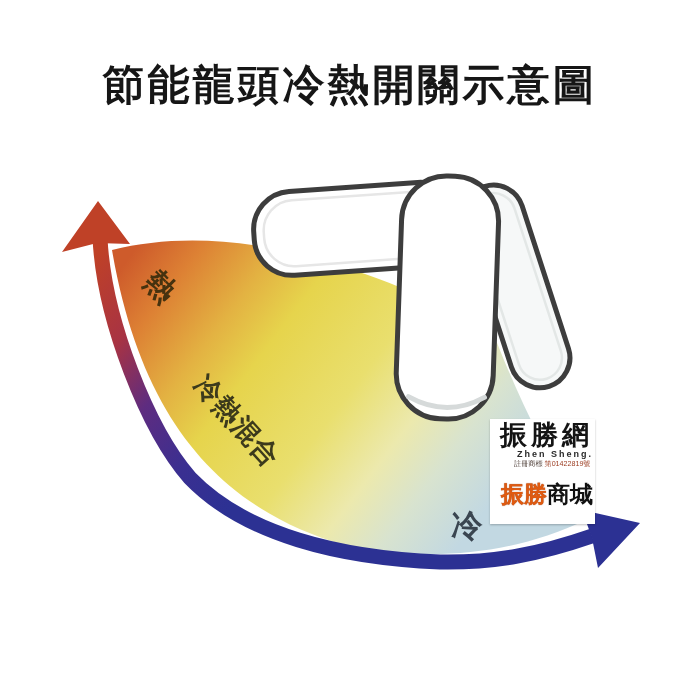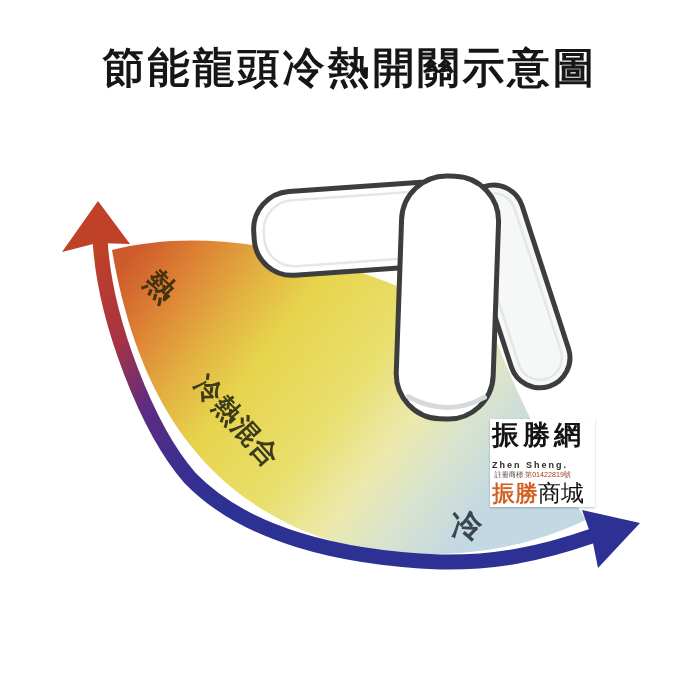--- a/index.html
+++ b/index.html
@@ -2,34 +2,34 @@
 <html><head>
 <meta charset="utf-8">
 <style>
   html,body{margin:0;padding:0;}
   body{
     width:700px;height:700px;position:relative;background:#ffffff;overflow:hidden;
     font-family:"Liberation Sans","DejaVu Sans",sans-serif;
   }
   .page{position:absolute;inset:0;width:700px;height:700px;}
   .title{
-    position:absolute;top:40px;left:0;width:700px;text-align:center;
+    position:absolute;top:57px;left:0;width:700px;text-align:center;
     font-size:42px;font-weight:700;color:#161616;letter-spacing:3px;white-space:nowrap;
   }
   svg.diagram{position:absolute;left:0;top:0;}
   .watermark{
     position:absolute;left:490px;top:419px;width:101px;background:#ffffff;
-    padding:3px 2px 2px 2px;text-align:left;box-shadow:0 1px 2px rgba(0,0,0,.25);
+    padding:3px 2px 18px 2px;text-align:right;box-shadow:0 1px 2px rgba(0,0,0,.25);
     line-height:1;z-index:5;
   }
   .wm-name{font-size:27px;font-weight:700;color:#141414;letter-spacing:4px;white-space:nowrap;}
-  .wm-roman{font-size:9px;font-weight:700;color:#2a2a2a;letter-spacing:2px;margin-top:12px;white-space:nowrap;}
+  .wm-roman{font-size:9px;font-weight:700;color:#2a2a2a;letter-spacing:2px;margin-top:1px;white-space:nowrap;}
   .wm-tm{font-size:7.5px;color:#4a3a33;margin-top:1px;white-space:nowrap;transform:scale(.95);}
   .wm-tm .tm-no{color:#9c3d22;}
-  .wm-shop{font-size:23px;font-weight:400;margin-top:3px;letter-spacing:0;white-space:nowrap;}
+  .wm-shop{font-size:23px;font-weight:700;margin-top:15px;letter-spacing:0;white-space:nowrap;}
   .wm-shop .shop-a{color:#e05a10;text-shadow:0 0 1px #8a3000;}
   .wm-shop .shop-b{color:#111111;}
   .footer{
     position:absolute;left:18px;top:644px;font-size:19px;color:#a8a8a8;
     letter-spacing:1px;word-spacing:7px;white-space:nowrap;
   }
 </style>
 </head>
 <body>
 

